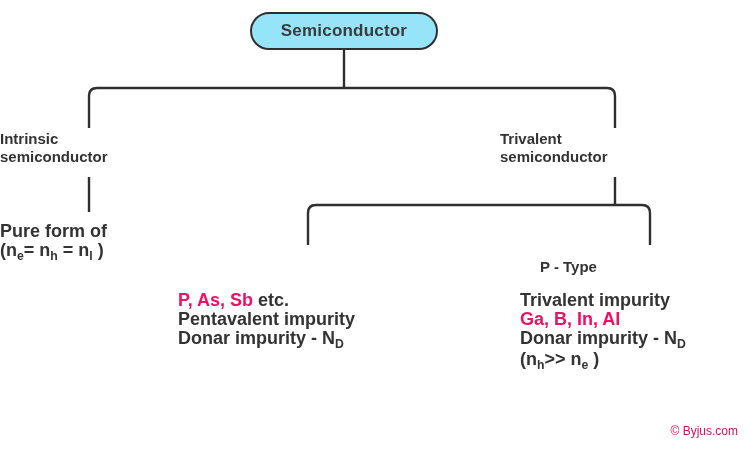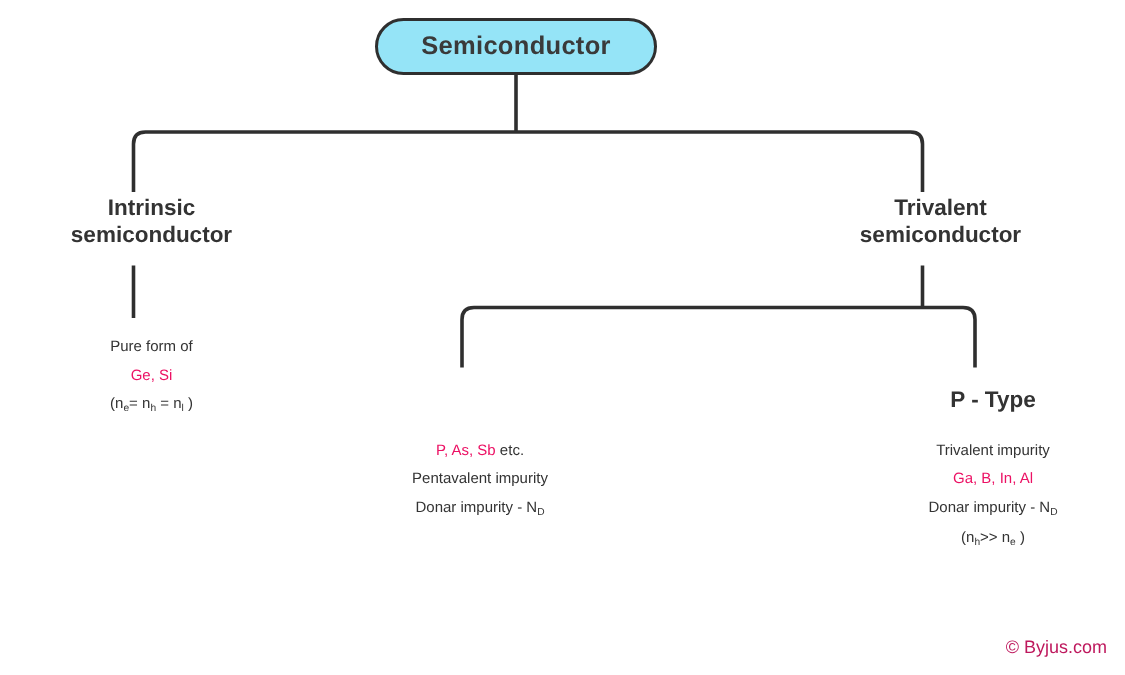--- a/index.html
+++ b/index.html
@@ -39,37 +39,35 @@
     justify-content: center;
   }
   .root-label {
     font-size: 17px;
     font-weight: bold;
     color: #3a3a3a;
     letter-spacing: 0.2px;
   }
   .node {
     position: absolute;
-    text-align: center;
     color: #333333;
     font-weight: bold;
-    padding-left: 12px;
   }
   .node-title {
     font-size: 15px;
     line-height: 18px;
     color: #333333;
     font-weight: bold;
     white-space: pre-line;
   }
   .detail {
-    font-size: 10px;
+    font-size: 18px;
     line-height: 19px;
     color: #333333;
-    font-weight: normal;
+    font-weight: bold;
   }
   .accent {
     color: #ec1164;
   }
   sub {
     font-size: 0.68em;
     vertical-align: baseline;
     position: relative;
     bottom: -0.32em;
   }
@@ -118,21 +116,20 @@
 semiconductor</div>
   </div>
 
   <div class="node" id="node-extrinsic">
     <div class="node-title">Trivalent
 semiconductor</div>
   </div>
 
   <div class="node" id="detail-intrinsic">
     <div class="detail">Pure form of</div>
-    <div class="detail accent">Ge, Si</div>
     <div class="detail">(n<sub>e</sub>= n<sub>h</sub> = n<sub>l</sub> )</div>
   </div>
 
 
   <div class="node" id="detail-ntype">
     <div class="detail"><span class="accent">P, As, Sb</span><span> etc.</span></div>
     <div class="detail">Pentavalent impurity</div>
     <div class="detail"><span>Donar impurity - N</span><sub>D</sub></div>
   </div>
 

